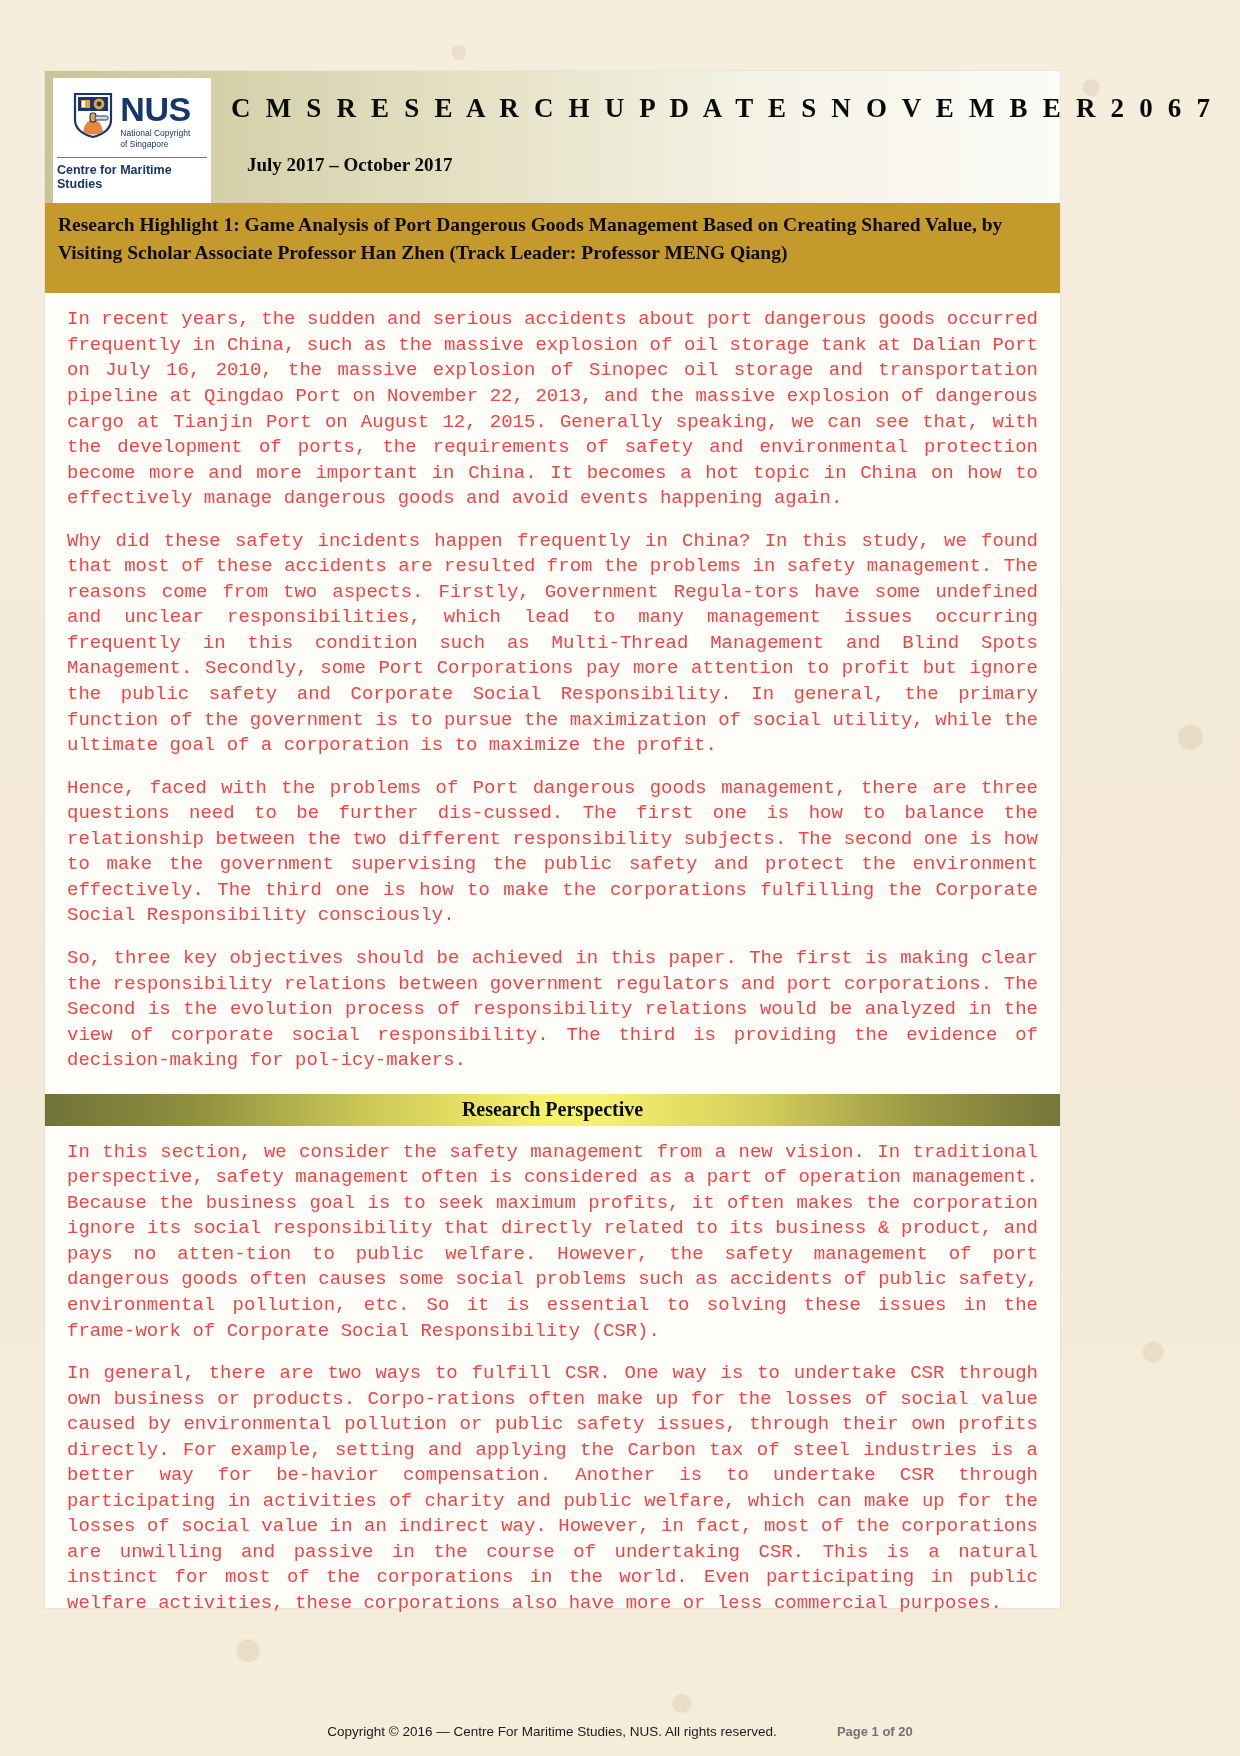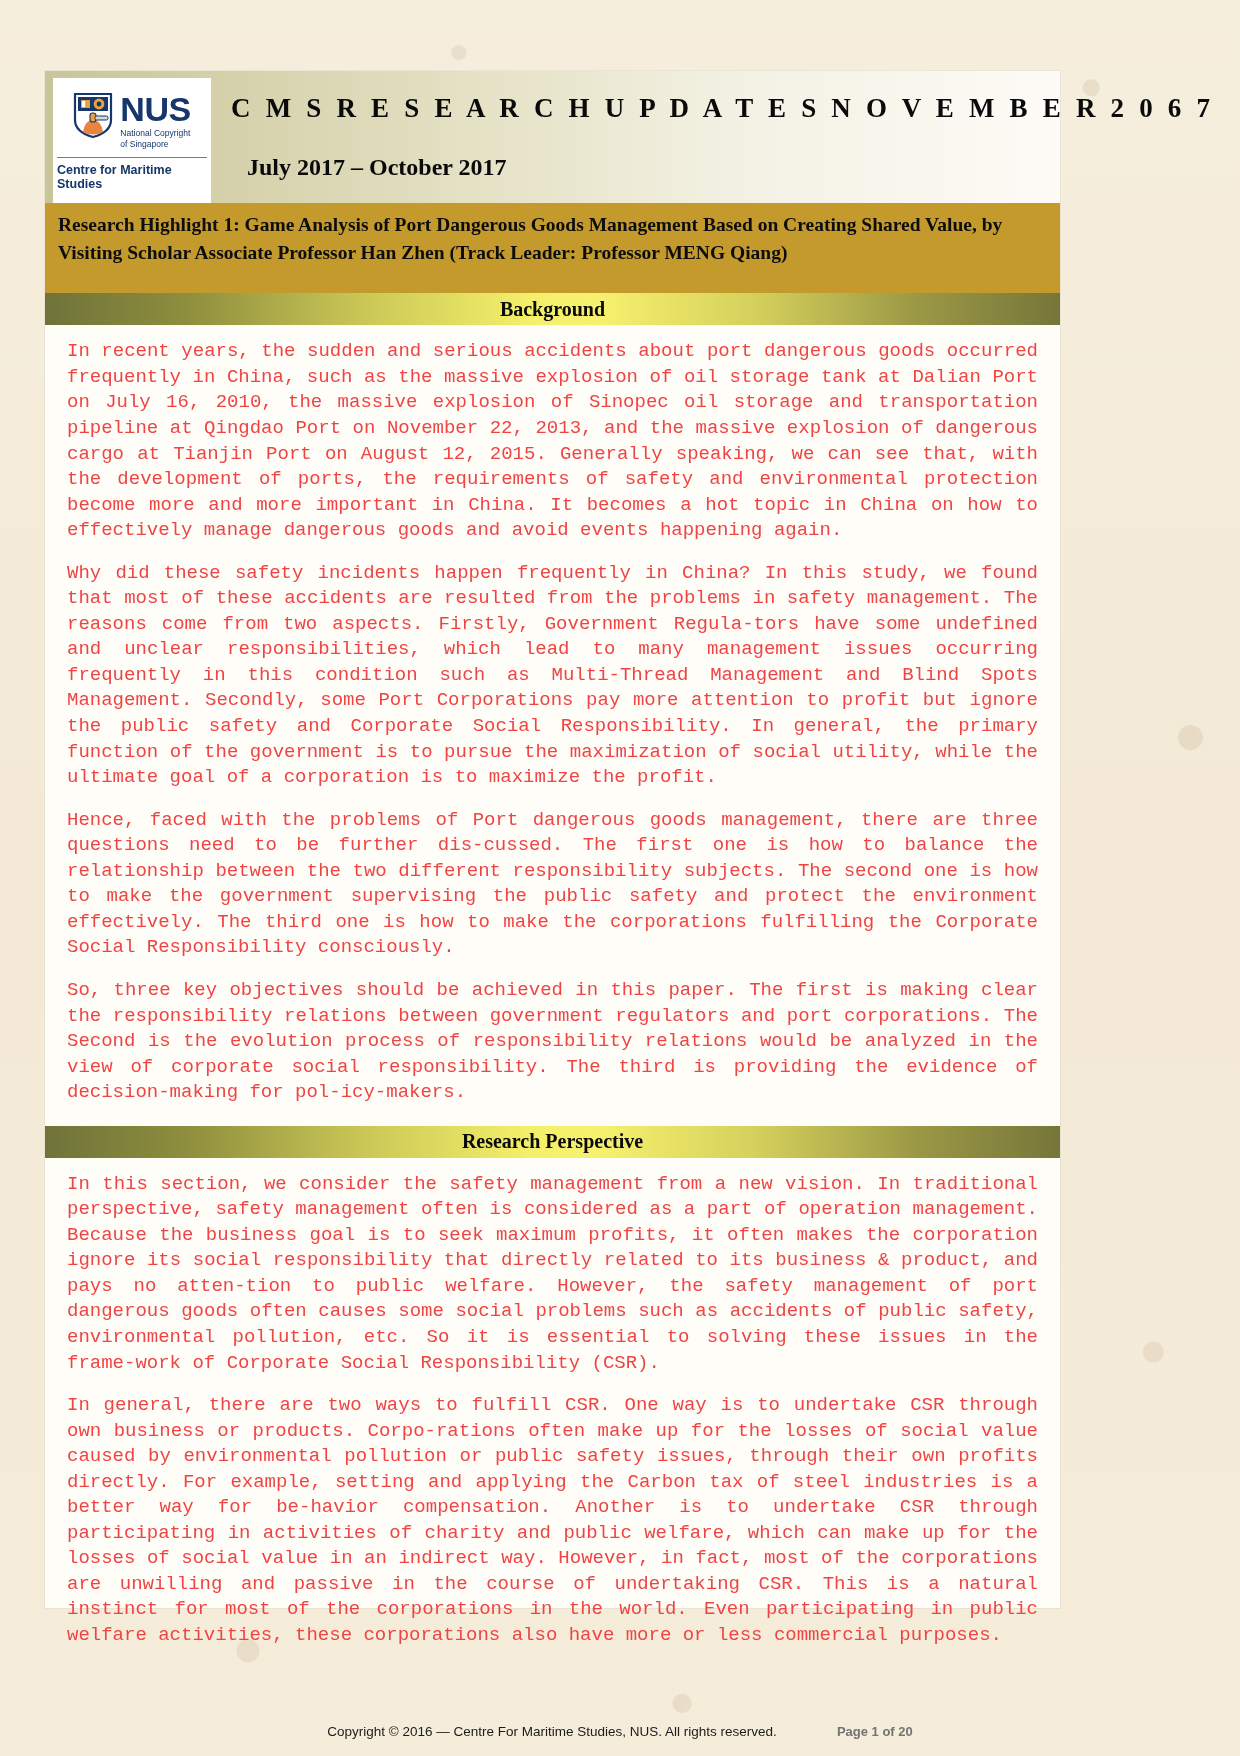--- a/index.html
+++ b/index.html
@@ -109,21 +109,21 @@
     font-weight: bold;
     font-size: 27px;
     letter-spacing: 4.2px;
     color: #0a0a0a;
     text-align: center;
     white-space: nowrap;
   }
   .masthead-dates {
     font-family: "Liberation Serif", serif;
     font-weight: bold;
-    font-size: 24px;
+    font-size: 19px;
     color: #0a0a0a;
     margin-top: 30px;
     padding-left: 16px;
   }
 
   
   .highlight-bar {
     background: #c49a2c;
     padding: 8px 12px 27px 13px;
     box-sizing: border-box;
@@ -239,23 +239,20 @@
     <div class="masthead-text">
       <div class="masthead-title">C M S   R E S E A R C H    U P D A T E S    N O V E M B E R   2 0 6 7</div>
       <div class="masthead-dates">July 2017 – October 2017</div>
     </div>
   </div>
 
   <div class="highlight-bar">
     <p>Research Highlight 1: Game Analysis of Port Dangerous Goods Management Based on Creating Shared Value, by Visiting Scholar Associate Professor Han Zhen (Track Leader: Professor MENG Qiang)</p>
   </div>
 
-  <div class="section-bar">
-    <span>Background</span>
-  </div>
   <div class="body-copy">
     <p>In recent years, the sudden and serious accidents about port dangerous goods occurred frequently in China, such as the massive explosion of oil storage tank at Dalian Port on July 16, 2010, the massive explosion of Sinopec oil storage and transportation pipeline at Qingdao Port on November 22, 2013, and the massive explosion of dangerous cargo at Tianjin Port on August 12, 2015. Generally speaking, we can see that, with the development of ports, the requirements of safety and environmental protection become more and more important in China. It becomes a hot topic in China on how to effectively manage dangerous goods and avoid events happening again.</p>
     <p>Why did these safety incidents happen frequently in China? In this study, we found that most of these accidents are resulted from the problems in safety management. The reasons come from two aspects. Firstly, Government Regula-tors have some undefined and unclear responsibilities, which lead to many management issues occurring frequently in this condition such as Multi-Thread Management and Blind Spots Management. Secondly, some Port Corporations pay more attention to profit but ignore the public safety and Corporate Social Responsibility. In general, the primary function of the government is to pursue the maximization of social utility, while the ultimate goal of a corporation is to maximize the profit.</p>
     <p>Hence, faced with the problems of Port dangerous goods management, there are three questions need to be further dis-cussed. The first one is how to balance the relationship between the two different responsibility subjects. The second one is how to make the government supervising the public safety and protect the environment effectively. The third one is how to make the corporations fulfilling the Corporate Social Responsibility consciously.</p>
     <p class="gap-after">So, three key objectives should be achieved in this paper. The first is making clear the responsibility relations between government regulators and port corporations. The Second is the evolution process of responsibility relations would be analyzed in the view of corporate social responsibility. The third is providing the evidence of decision-making for pol-icy-makers.</p>
   </div>
 
   <div class="section-bar">
     <span>Research Perspective</span>
   </div>

